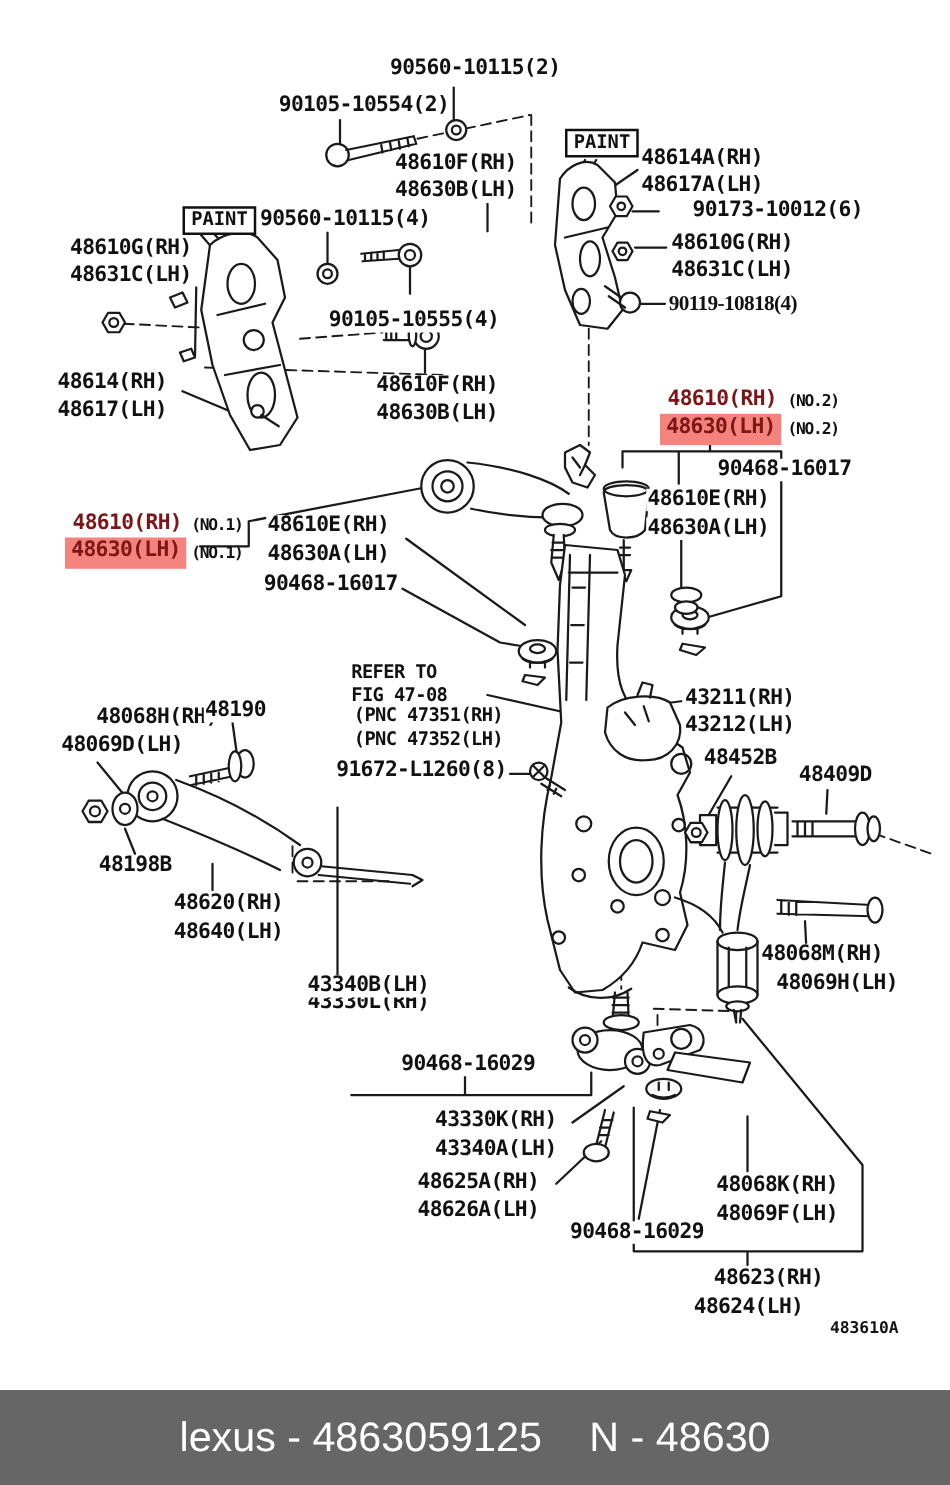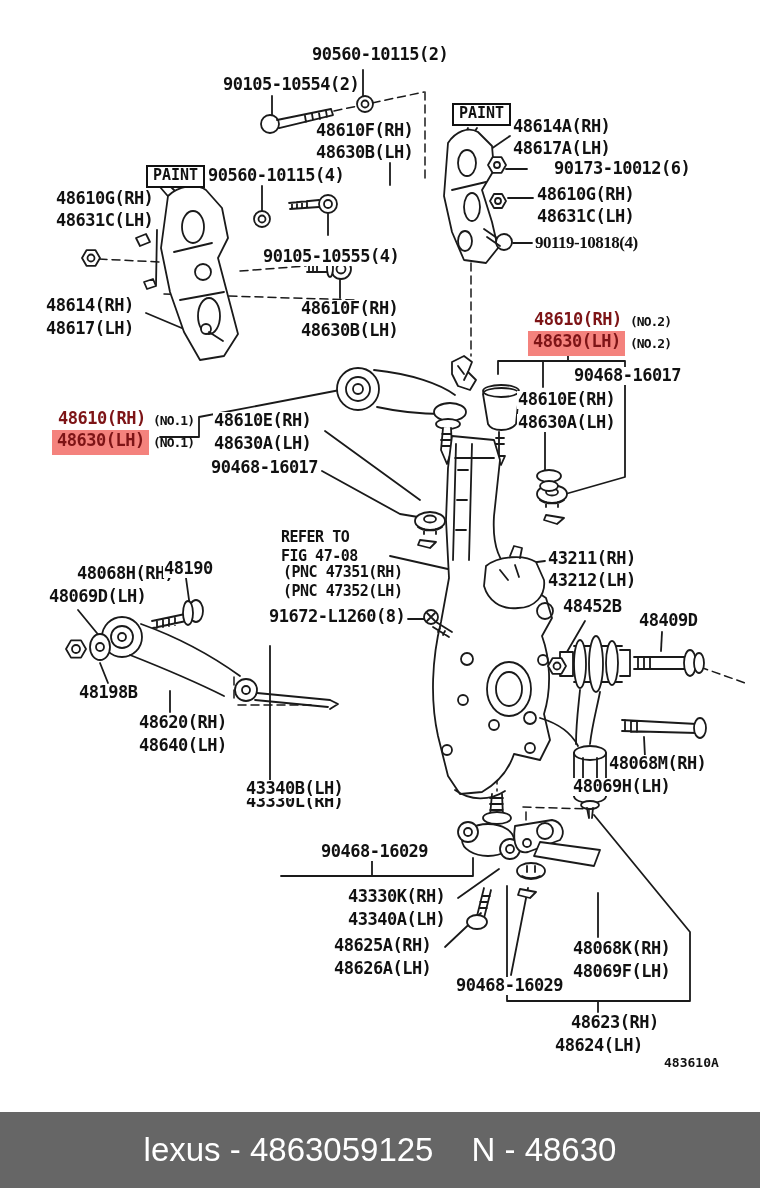--- a/index.html
+++ b/index.html
@@ -288,21 +288,21 @@
       <div class="lbl" style="left: 347px; top: 888px;">43330K(RH)</div>
       <div class="lbl" style="left: 347px; top: 911px;">43340A(LH)</div>
       <div class="lbl" style="left: 333px; top: 937px;">48625A(RH)</div>
       <div class="lbl" style="left: 333px; top: 960px;">48626A(LH)</div>
       <div class="lbl" style="left: 455px; top: 977px;">90468-16029</div>
       <div class="lbl" style="left: 572px; top: 940px;">48068K(RH)</div>
       <div class="lbl" style="left: 572px; top: 963px;">48069F(LH)</div>
       <div class="lbl" style="left: 570px; top: 1014px;">48623(RH)</div>
       <div class="lbl" style="left: 554px; top: 1037px;">48624(LH)</div>
       <div class="lbl" style="left: 608px; top: 755px;">48068M(RH)</div>
-      <div class="lbl" style="left: 572px; top: 778px;">48069H(LH)</div>
+      <div class="lbl" style="left: 620px; top: 778px;">48069H(LH)</div>
       <div class="lbl code" style="left: 663px; top: 1056px;">483610A</div>
     </div>
 
   <div class="footer">
     <span>lexus - 4863059125</span>
     <span>N - 48630</span>
   </div>
 </div>
 
 </body></html>

